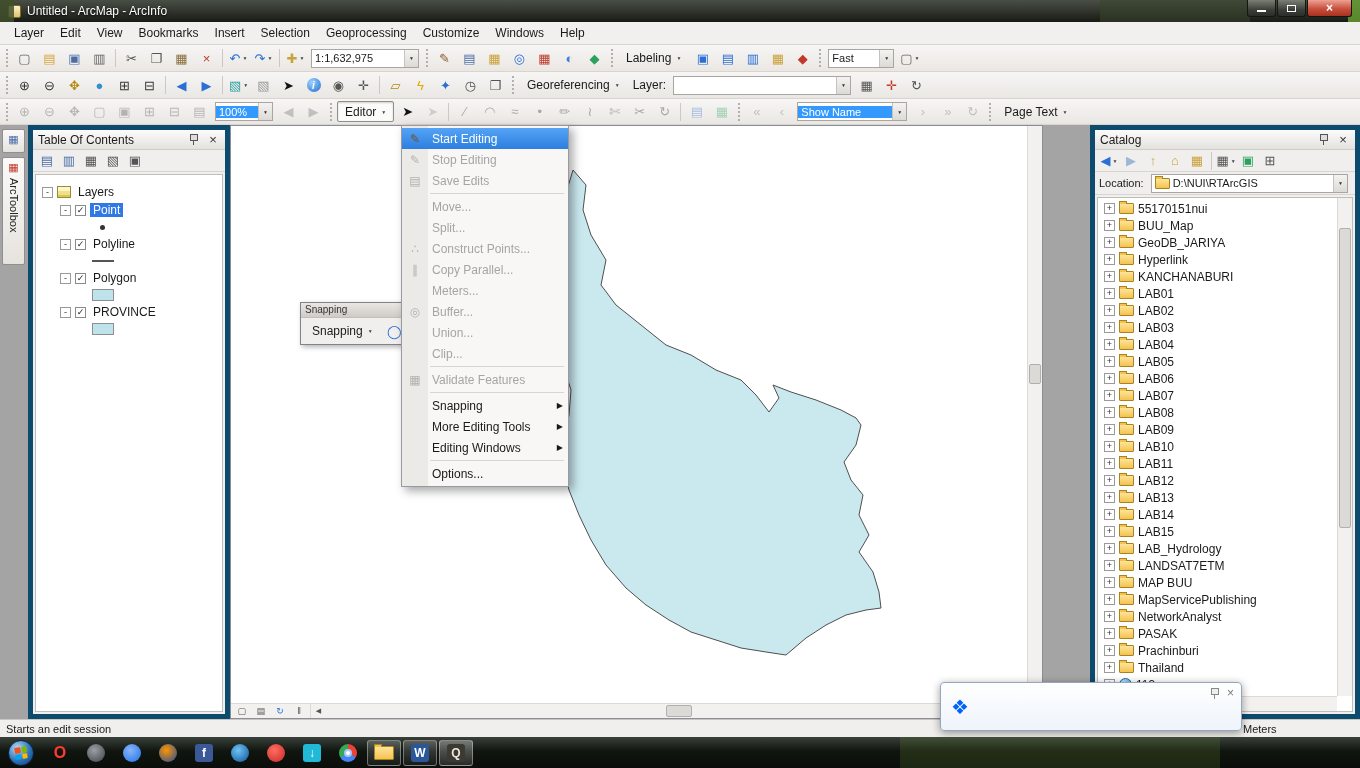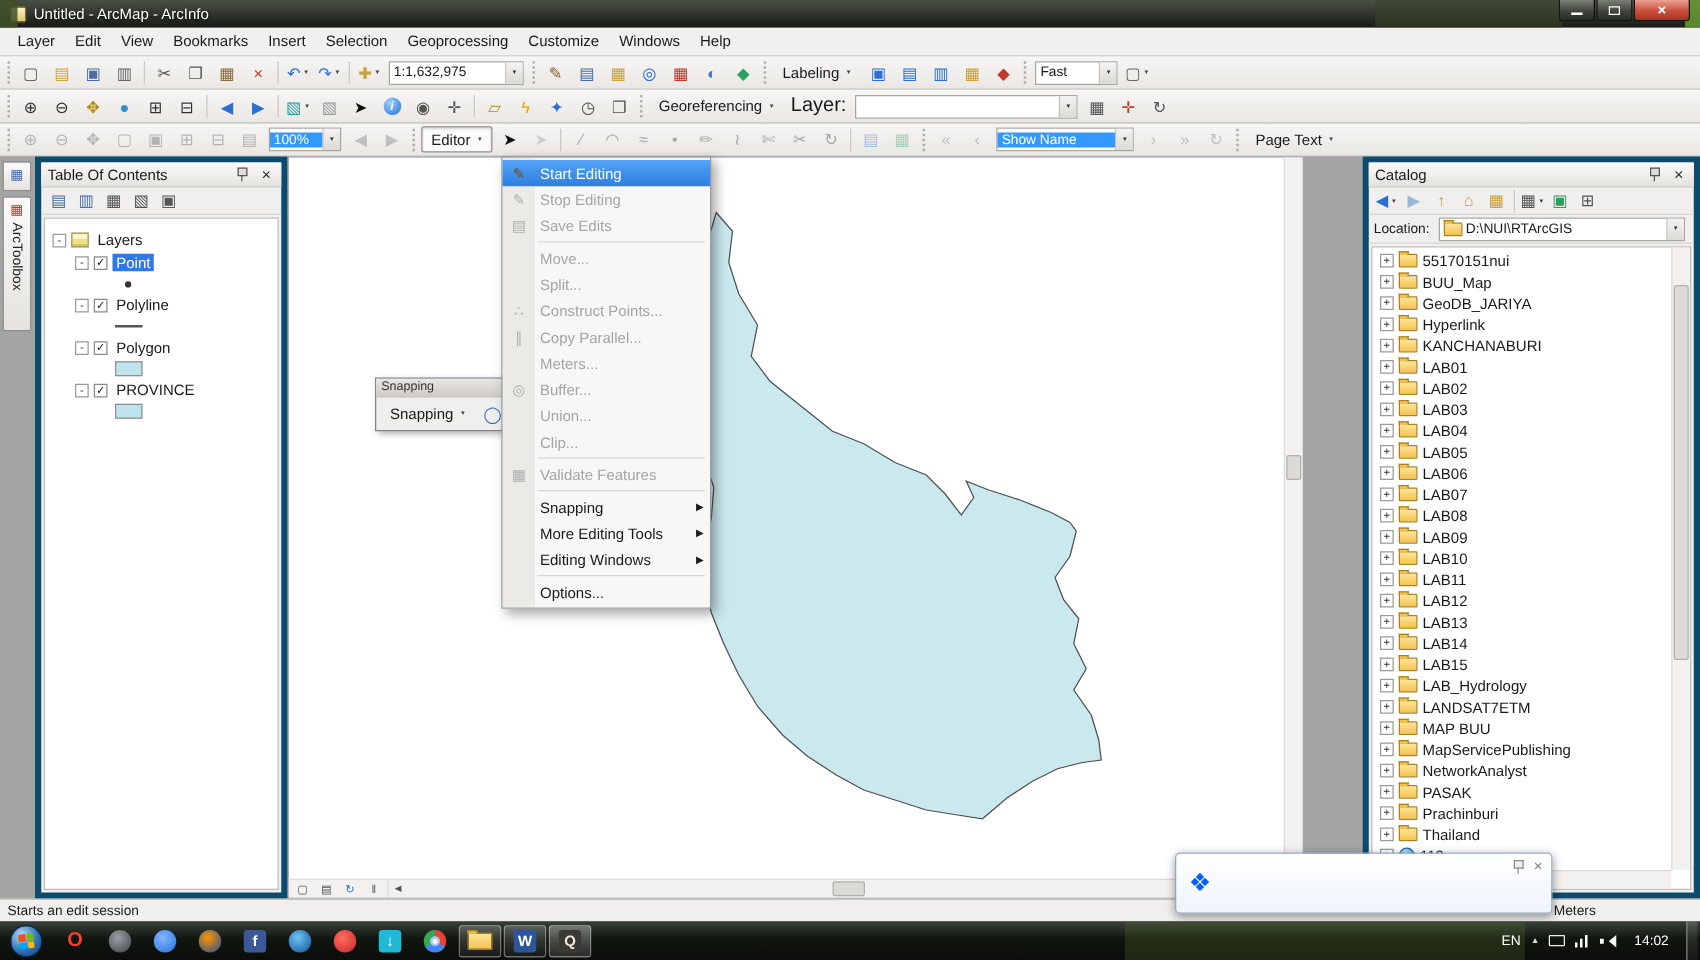--- a/index.html
+++ b/index.html
@@ -35,21 +35,21 @@
   .tbbtn .g { font-size:13px; line-height:1; }
   .tbbtn.dis { opacity:.38; }
   .dd { font-size:5px; color:#444; margin-left:2px; }
   .combo { height:19px; background:#fff; border:1px solid #a9a6a1; display:flex; align-items:center; margin:0 3px; font-size:11px; }
   .cval { padding:0 3px; white-space:nowrap; overflow:hidden; flex:1; }
   .seltext { background:#3399ff; color:#fff; }
   .carrow { width:14px; align-self:stretch; background:linear-gradient(#f4f3f1,#dcdad6); border-left:1px solid #c6c3bf; font-size:5px; display:flex; align-items:center; justify-content:center; color:#333; }
   .ddbtn { height:21px; display:flex; align-items:center; padding:0 7px; font-size:12px; margin:0 1px; border:1px solid transparent; border-radius:2px; white-space:nowrap; }
   .ddbtn .dd { margin-left:5px; }
   .ddbtn.pressed { background:#fbfbfa; border-color:#8f8f8f; box-shadow:inset 0 1px 2px rgba(0,0,0,.18); }
-  .tblabel { font-size:16px; margin:0 4px; }
+  .tblabel { font-size:12px; margin:0 4px; }
   .info-badge { width:14px; height:14px; border-radius:50%; background:radial-gradient(circle at 35% 30%,#9fd1ff,#1f6fd0); color:#fff; font-size:10px; font-weight:bold; font-style:italic; display:flex; align-items:center; justify-content:center; }
 
   
   .arcstrip { position:absolute; left:0; top:125px; width:28px; height:594px; }
   .side-tab { position:absolute; left:2px; width:23px; border:1px solid #8f8f8f; border-radius:2px; background:linear-gradient(#fbfaf9,#e6e3de); display:flex; flex-direction:column; align-items:center; padding:3px 0; gap:4px; }
   .side-tab .g { font-size:11px; }
   .vtext { writing-mode:vertical-rl; font-size:11px; color:#222; }
 
   
   .panel { position:absolute; background:#f0efed; border:5px solid #0c4a6e; display:flex; flex-direction:column; z-index:5; }
@@ -942,22 +942,13 @@
       <div class="tapp running">
         <span class="k-folder big"></span>
       </div>
       <div class="tapp running">
         <span class="tile" style="background: rgb(43, 87, 154); color: rgb(255, 255, 255);">W</span>
       </div>
       <div class="tapp running active">
         <span class="tile" style="background: rgb(58, 58, 51); color: rgb(239, 233, 218);">Q</span>
       </div>
     </div>
-  <div class="tray">
-    <span class="lang">EN</span>
-    <span class="tup">▲</span>
-    <span class="kb"></span>
-    <span class="net"></span>
-    <span class="vol"></span>
-    <span class="time">14:02</span>
-    <div class="showdesk"></div>
-  </div>
 </div>
 
 </body></html>

